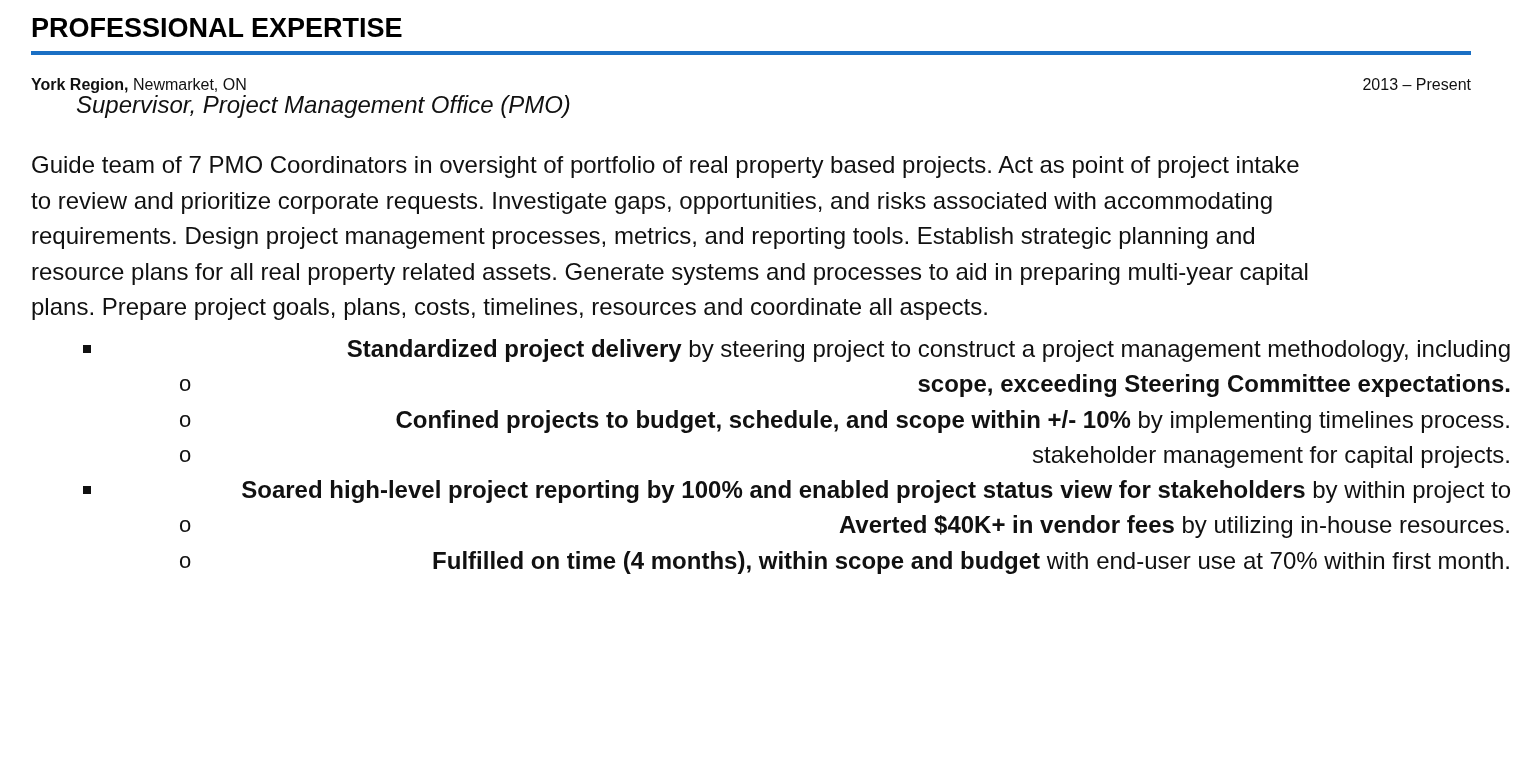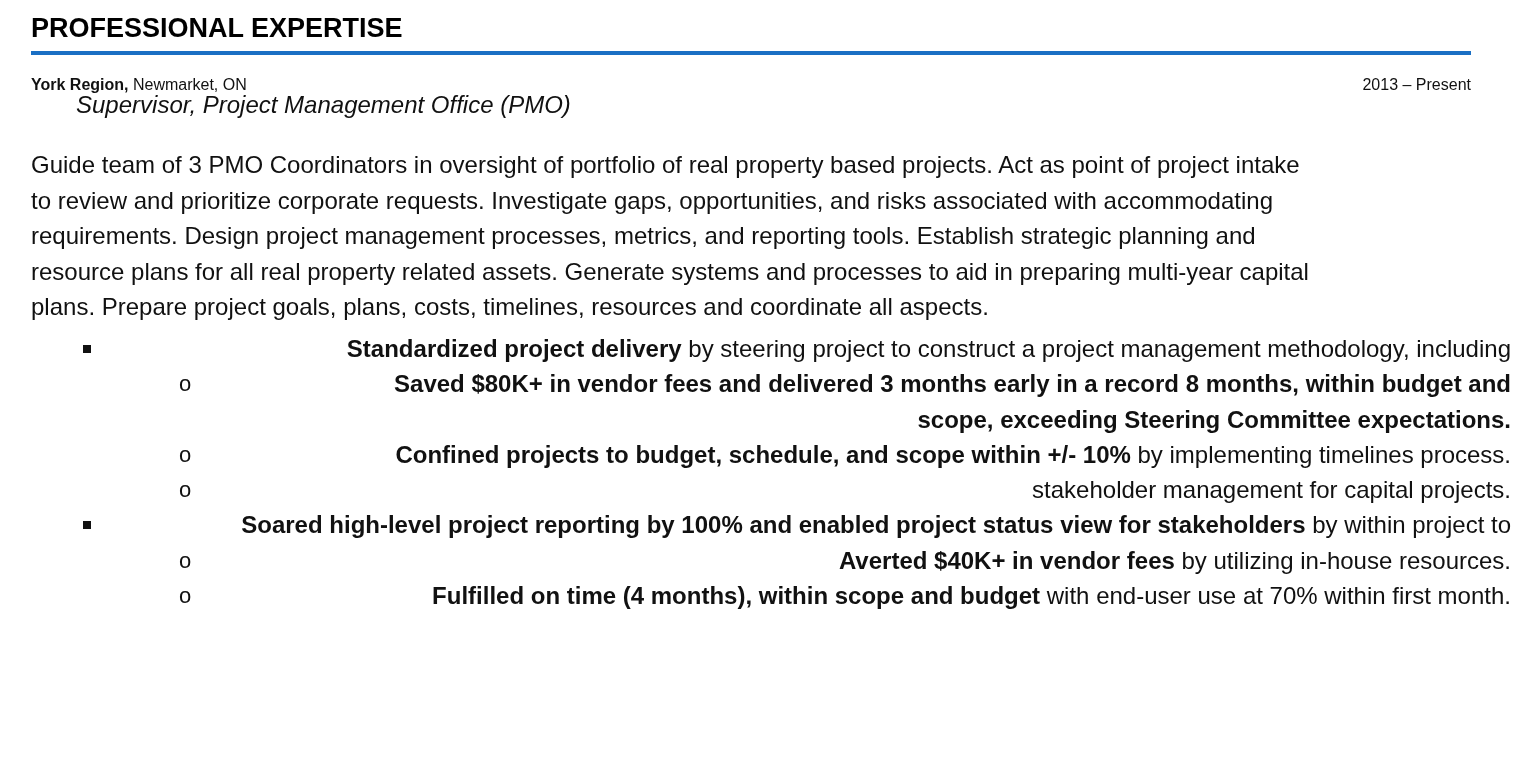--- a/index.html
+++ b/index.html
@@ -53,37 +53,36 @@
   <div class="rule"></div>
 
   <div class="row-employer">
     <span class="employer-name">York Region,</span><span> Newmarket, ON</span>
     <span class="dates">2013 – Present</span>
   </div>
 
   <div class="job-title">Supervisor, Project Management Office (PMO)</div>
 
   <div class="summary">
-    <span>Guide team of 3 PMO Coordinators in oversight of portfolio of real property based projects. Act as point of project intake</span>
+    <span>Guide team of 7 PMO Coordinators in oversight of portfolio of real property based projects. Act as point of project intake</span>
     <span>to review and prioritize corporate requests. Investigate gaps, opportunities, and risks associated with accommodating</span>
     <span>requirements. Design project management processes, metrics, and reporting tools. Establish strategic planning and</span>
     <span>resource plans for all real property related assets. Generate systems and processes to aid in preparing multi-year capital</span>
     <span>plans. Prepare project goals, plans, costs, timelines, resources and coordinate all aspects.</span>
   </div>
 
   <div class="bullets">
 
     <div class="item lvl1">
       <span class="marker"><span class="sq"></span></span>
       <span class="line"><b>Standardized project delivery</b><span> by steering project to construct a project management methodology, including</span></span>
     </div>
 
     <div class="item lvl2">
       <span class="marker">o</span>
-      <span class="line"><b>Saved $80K+ in vendor fees and delivered 3 months early in a record 8 months, within budget and</b></span>
       <span class="line"><b>scope, exceeding Steering Committee expectations.</b></span>
     </div>
 
     <div class="item lvl2">
       <span class="marker">o</span>
       <span class="line"><b>Confined projects to budget, schedule, and scope within +/- 10%</b><span> by implementing timelines process.</span></span>
     </div>
 
     <div class="item lvl2">
       <span class="marker">o</span>

